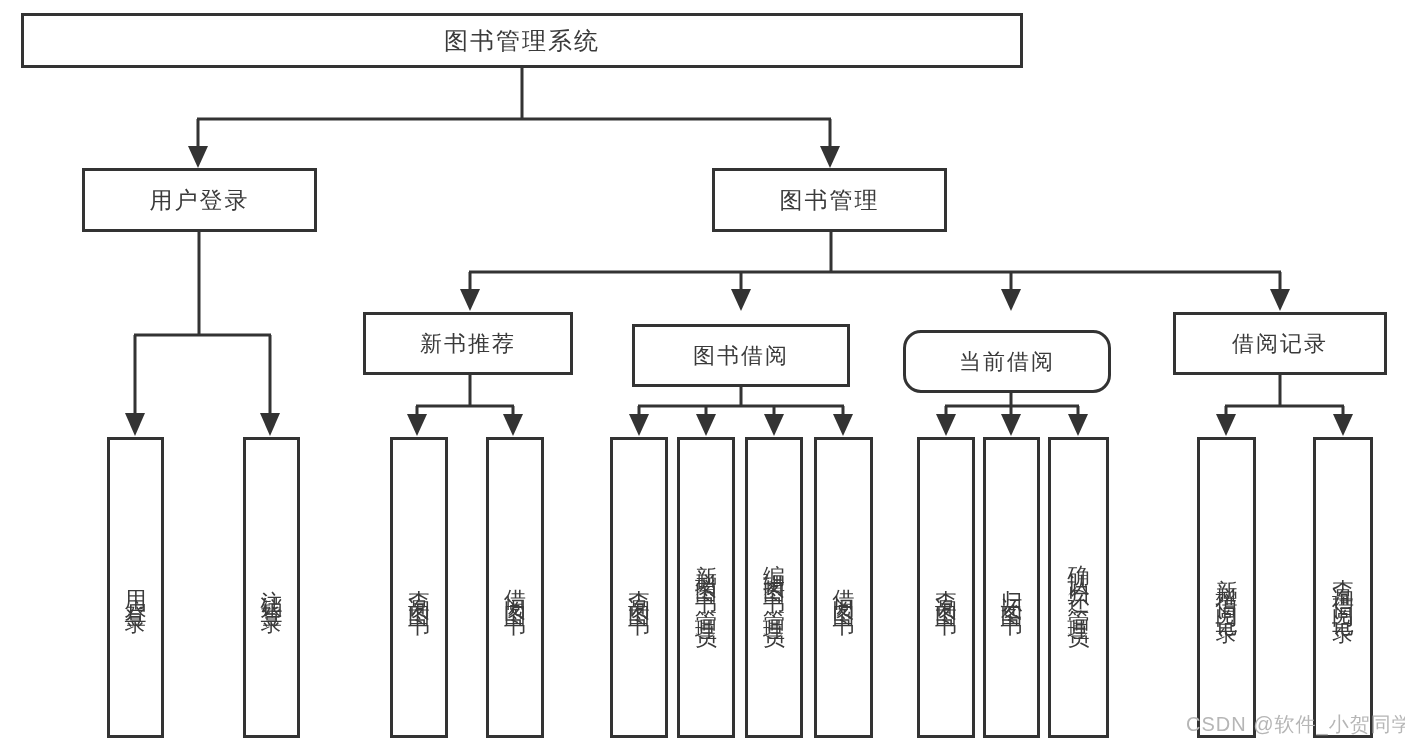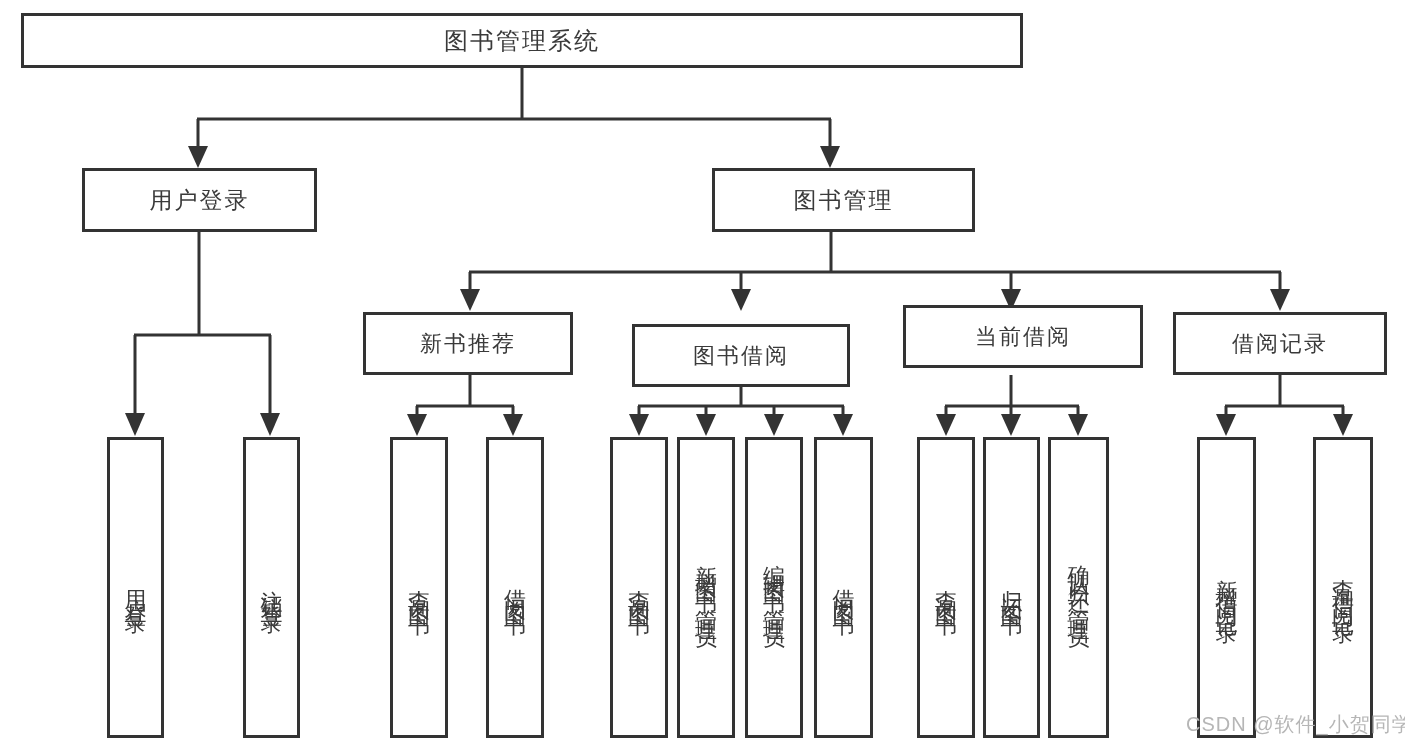--- a/index.html
+++ b/index.html
@@ -125,31 +125,31 @@
     </g>
   </svg>
 
   <div class="node lvl1" style="left:21px; top:13px; width:1002px; height:55px;">
     <span class="label">图书管理系统</span>
   </div>
 
   <div class="node lvl2" style="left:82px; top:168px; width:235px; height:64px;">
     <span class="label">用户登录</span>
   </div>
-  <div class="node lvl2" style="left:712px; top:168px; width:263px; height:64px;">
+  <div class="node lvl2" style="left:712px; top:168px; width:235px; height:64px;">
     <span class="label">图书管理</span>
   </div>
 
   <div class="node lvl3" style="left:363px; top:312px; width:210px; height:63px;">
     <span class="label">新书推荐</span>
   </div>
   <div class="node lvl3" style="left:632px; top:324px; width:218px; height:63px;">
     <span class="label">图书借阅</span>
   </div>
-  <div class="node lvl3" style="left:903px; top:305px; width:240px; height:63px;">
+  <div class="node lvl3" style="left:903px; top:330px; width:208px; height:63px;border-radius:18px;">
     <span class="label">当前借阅</span>
   </div>
   <div class="node lvl3" style="left:1173px; top:312px; width:214px; height:63px;">
     <span class="label">借阅记录</span>
   </div>
 
   <div class="leaf" style="left:107px; width:57px;">
     <span class="vlabel">用户登录</span>
   </div>
   <div class="leaf" style="left:243px; width:57px;">

